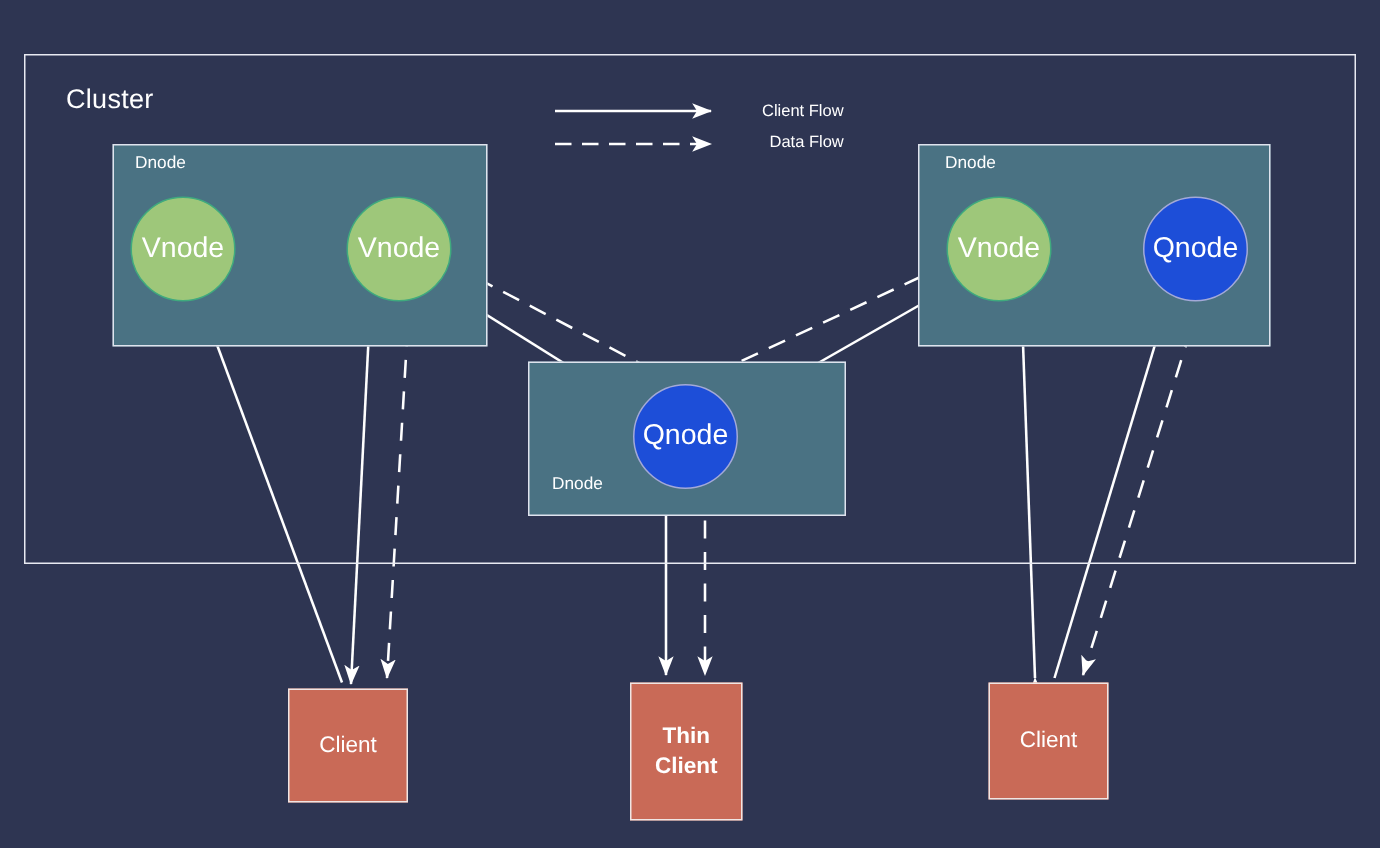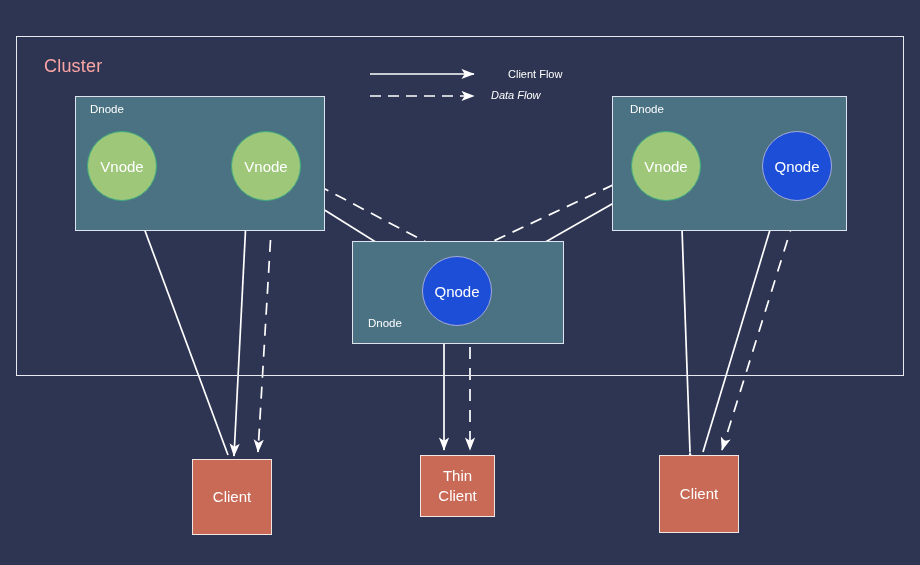--- a/index.html
+++ b/index.html
@@ -24,21 +24,21 @@
   .cluster-box {
     position: absolute;
     left: 16px; top: 36px;
     width: 888px; height: 340px;
     border: 1.6px solid #e8eaf2;
     box-sizing: border-box;
   }
   .cluster-label {
     position: absolute;
     left: 44px; top: 56px;
-    color: #fca5a5;
+    color: #ffffff;
     font-size: 18px;
     letter-spacing: .2px;
   }
   .dnode-box {
     position: absolute;
     background: #4a7283;
     border: 1.4px solid #dfe3ee;
     box-sizing: border-box;
   }
   .dnode-label {
@@ -46,21 +46,21 @@
     color: #ffffff;
     font-size: 11.5px;
   }
   .node {
     position: absolute;
     border-radius: 50%;
     display: flex;
     align-items: center;
     justify-content: center;
     color: #ffffff;
-    font-size: 15px;
+    font-size: 19px;
     box-sizing: border-box;
   }
   .node.vnode {
     background: #9ec77a;
     border: 1.5px solid #3faa7e;
   }
   .node.qnode {
     background: #1d4ed8;
     border: 1.5px solid #a3a9d8;
   }
@@ -129,21 +129,21 @@
       <line x1="703" y1="452" x2="779" y2="200" marker-end="url(#arrow)"></line>
 
       <line x1="800" y1="200" x2="722" y2="450" stroke-dasharray="12 9" marker-end="url(#arrow)"></line>
     </g>
   </svg>
 
   <div class="cluster-box"></div>
   <div class="cluster-label">Cluster</div>
 
   <div class="legend-label" style="left:508px; top:68px;">Client Flow</div>
-  <div class="legend-label" style="left:491px; top:89px;font-style:italic;">Data Flow</div>
+  <div class="legend-label" style="left:513px; top:89px;">Data Flow</div>
 
   <div class="dnode-box" style="left:75px; top:96px; width:250px; height:135px;"></div>
   <div class="dnode-label" style="left:90px; top:103px;">Dnode</div>
   <div class="node vnode" style="left:87px; top:131px; width:70px; height:70px;">
     <span>Vnode</span>
   </div>
   <div class="node vnode" style="left:231px; top:131px; width:70px; height:70px;">
     <span>Vnode</span>
   </div>
 
@@ -159,21 +159,21 @@
   <div class="dnode-box" style="left:352px; top:241px; width:212px; height:103px;"></div>
   <div class="dnode-label" style="left:368px; top:317px;">Dnode</div>
   <div class="node qnode" style="left:422px; top:256px; width:70px; height:70px;">
     <span>Qnode</span>
   </div>
 
   <div class="client-box" style="left:192px; top:459px; width:80px; height:76px;">
     <span>Client</span>
   </div>
 
-  <div class="client-box" style="left:420px; top:455px; width:75px; height:62px; flex-direction:column;">
+  <div class="client-box" style="left:420px; top:455px; width:75px; height:92px; flex-direction:column;font-weight:bold;">
     <span>Thin</span>
     <span>Client</span>
   </div>
 
   <div class="client-box" style="left:659px; top:455px; width:80px; height:78px;">
     <span>Client</span>
   </div>
 
 </div>
 

